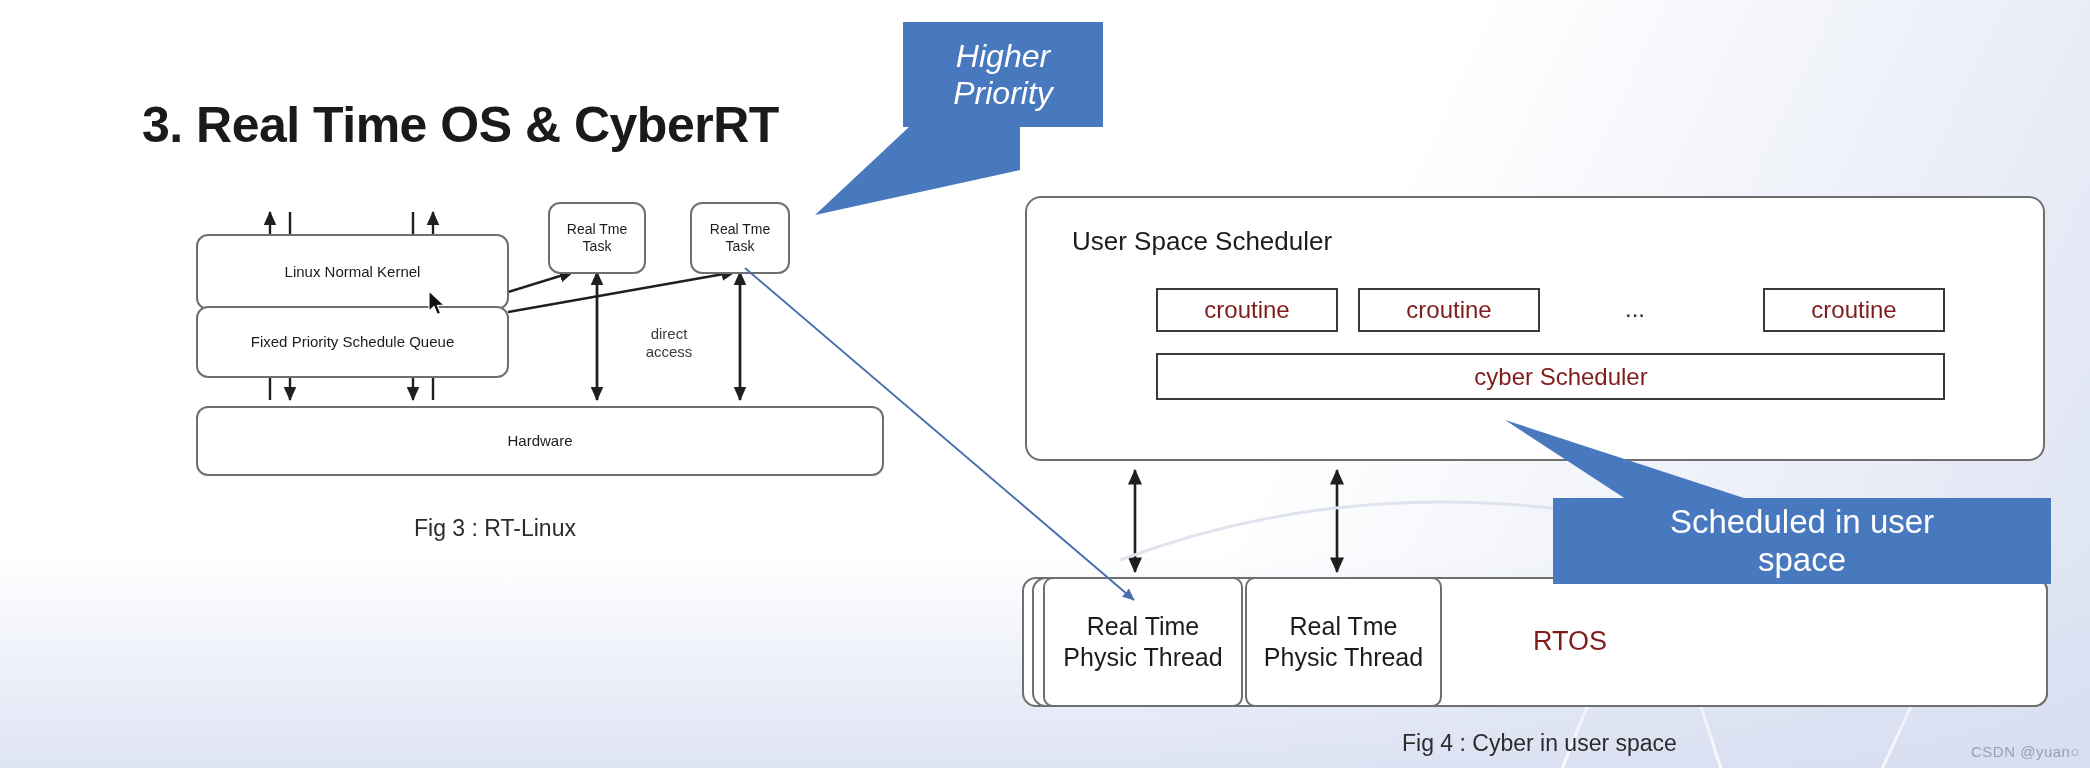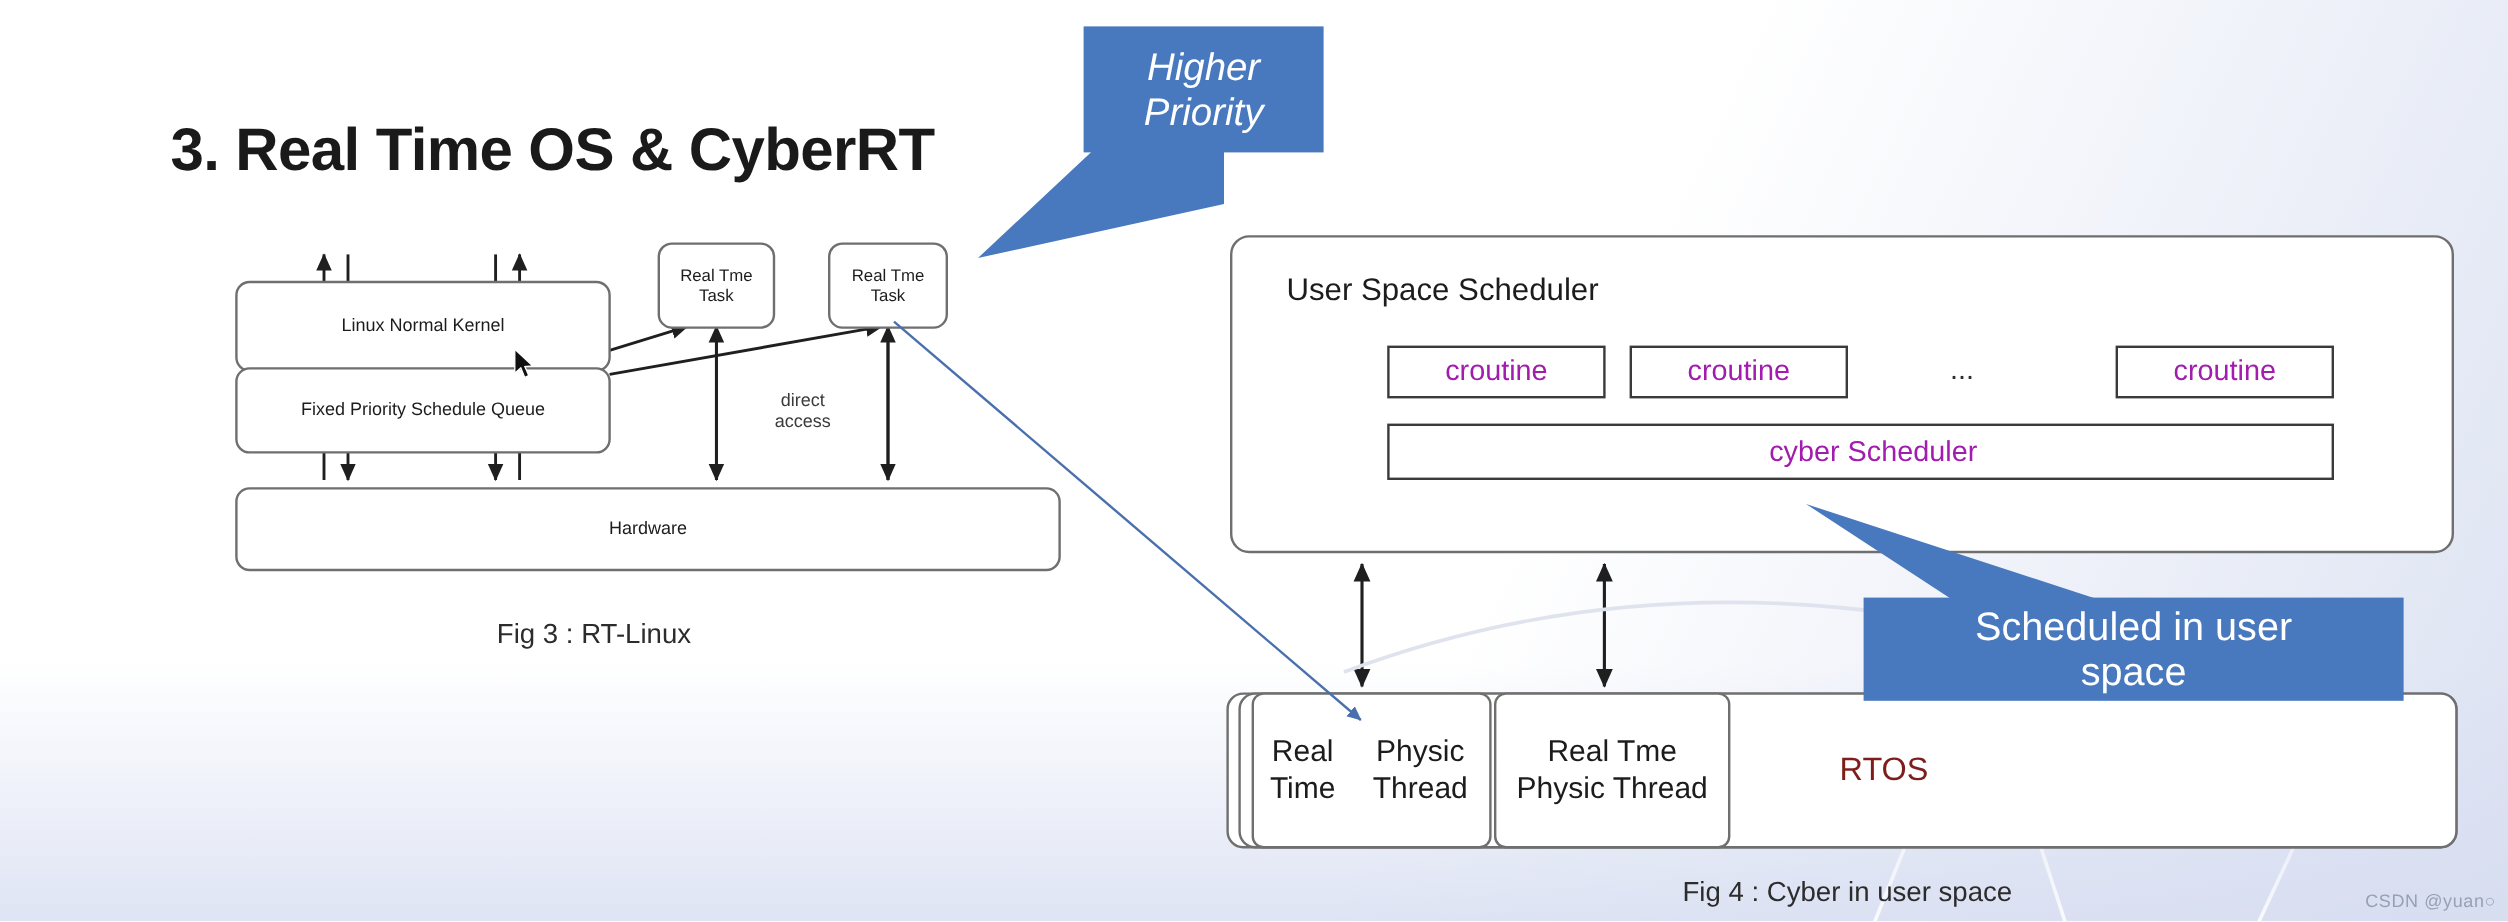--- a/index.html
+++ b/index.html
@@ -61,21 +61,21 @@
     line-height: 1.25;
   }
   .sbox {
     position: absolute;
     box-sizing: border-box;
     border: 2px solid #3a3a3a;
     background: #ffffff;
     display: flex;
     align-items: center;
     justify-content: center;
-    color: #a21caf;
+    color: #7f1d1d;
     line-height: 1.25;
   }
 
   .fig-caption {
     position: absolute;
     font-size: 23px;
     color: #2c2c2c;
     white-space: nowrap;
   }
 
@@ -244,21 +244,21 @@
     <span>croutine</span>
   </div>
 
   <div class="sbox" style="left:1156px; top:353px; width:789px; height:47px; font-size:24px;padding-left:21px;">
     <span>cyber Scheduler</span>
   </div>
 
   <div class="rbox" style="left:1022px; top:577px; width:1026px; height:130px; border-radius:14px; display:block;"></div>
   <div class="rbox" style="left:1032px; top:577px; width:1016px; height:130px; border-radius:14px; display:block;"></div>
 
-  <div class="rbox" style="left:1043px; top:577px; width:200px; height:130px; border-radius:10px; font-size:25px; flex-direction:row;">
+  <div class="rbox" style="left:1043px; top:577px; width:200px; height:130px; border-radius:10px; font-size:25px; flex-direction:column;">
     <span>Real Time</span>
     <span>Physic Thread</span>
   </div>
 
   <div class="rbox" style="left:1245px; top:577px; width:197px; height:130px; border-radius:10px; font-size:25px; flex-direction:column;">
     <span>Real Tme</span>
     <span>Physic Thread</span>
   </div>
 
   <div class="plain-label" style="left:1490px; top:625px; width:160px; font-size:27px; color:#7f1d1d;">
@@ -272,21 +272,21 @@
     </g>
 
     <path d="M1120,560 Q1400,455 1720,540" stroke="#dfe3ee" stroke-width="3" fill="none"></path>
 
     <line x1="745" y1="268" x2="1134" y2="600" stroke="#4a6fad" stroke-width="2" marker-end="url(#ahead-blue)"></line>
   </svg>
 
   <svg class="callout-tail" style="left:1505px; top:400px; width:360px; height:110px;" viewBox="0 0 360 110">
     <path d="M0,20 L245,100 L130,105 Z" fill="#4878bd"></path>
   </svg>
-  <div class="callout" style="left:1553px; top:498px; width:450px; height:86px; font-size:33px; flex-direction:column;">
+  <div class="callout" style="left:1553px; top:498px; width:498px; height:86px; font-size:33px; flex-direction:column;">
     <span>Scheduled in user</span>
     <span>space</span>
   </div>
 
   <div class="fig-caption" style="left:1402px; top:730px;">
     <span>Fig 4 : Cyber in user space</span>
   </div>
 
   <div class="watermark">CSDN @yuan○</div>
 

